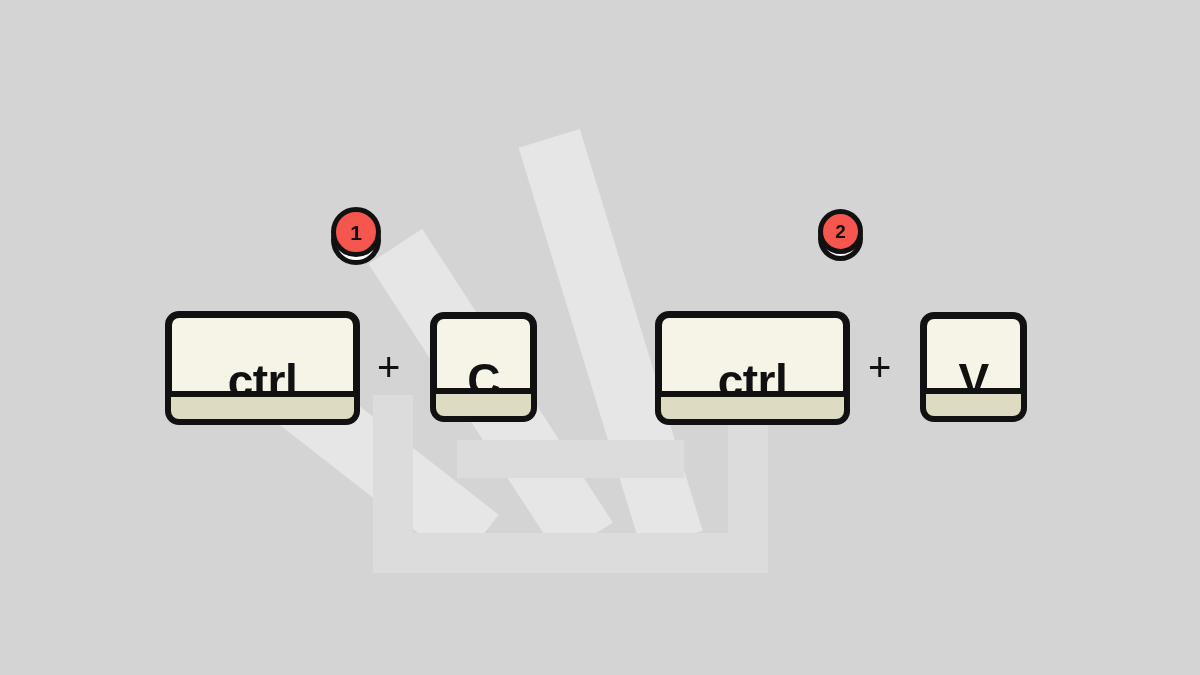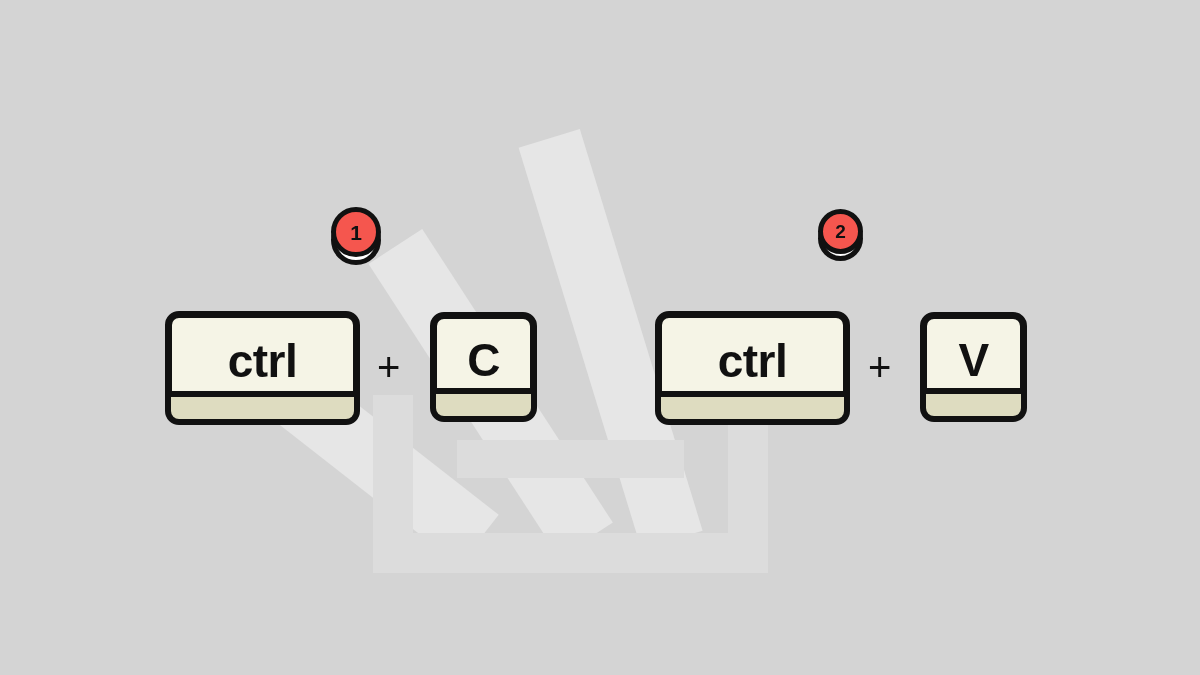--- a/index.html
+++ b/index.html
@@ -93,20 +93,21 @@
     align-items: flex-start;
     justify-content: center;
   }
   .key .cap {
     flex: 1;
     display: flex;
     align-items: center;
     justify-content: center;
     width: 100%;
     height: 100%;
+    margin-top: 20px;
   }
   .key .label {
     color: #111111;
     font-family: "Liberation Sans", sans-serif;
     font-weight: 700;
     letter-spacing: -0.5px;
     line-height: 1;
     transform: translateY(-7px);
   }
   .key.wide .label { font-size: 46px; }

